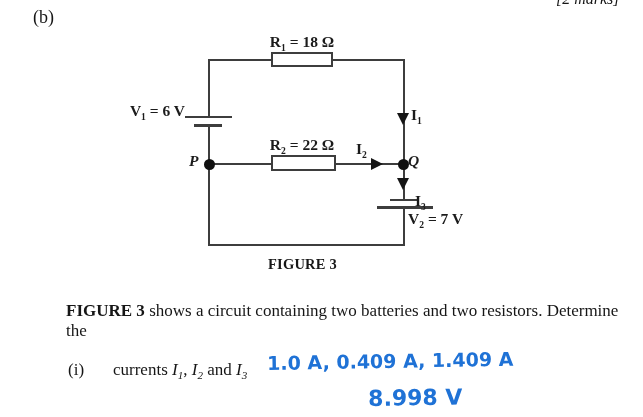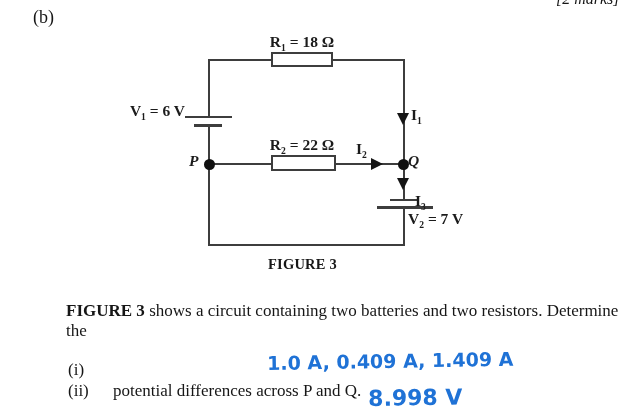--- a/index.html
+++ b/index.html
@@ -90,24 +90,21 @@
   </div>
 
   <div class="qtext" style="left:66px;top:301px;width:584px;">
     <b>FIGURE 3</b><span> shows a circuit containing two batteries and two resistors. Determine</span><br>
     <span>the</span>
   </div>
 
   <div class="items" style="left:68px;top:360px;width:560px;">
     <div class="item-row">
       <span class="item-num">(i)</span>
-    </div>
-    <div class="item-row">
-      <span class="item-num">(ii)</span>
-      <span class="item-body">potential differences across P and Q.</span>
+      <span class="item-body"><span>currents </span><i><span>I</span><sub>1</sub></i><span>, </span><i><span>I</span><sub>2</sub></i><span> and </span><i><span>I</span><sub>3</sub></i></span>
     </div>
   </div>
 
   <span class="answer" style="left:267px;top:352px;font-size:19px;">1.0 A, 0.409 A, 1.409 A</span>
   <span class="answer" style="left:368px;top:386px;font-size:22px;">8.998 V</span>
 
 
 </div>
 
 </body></html>

